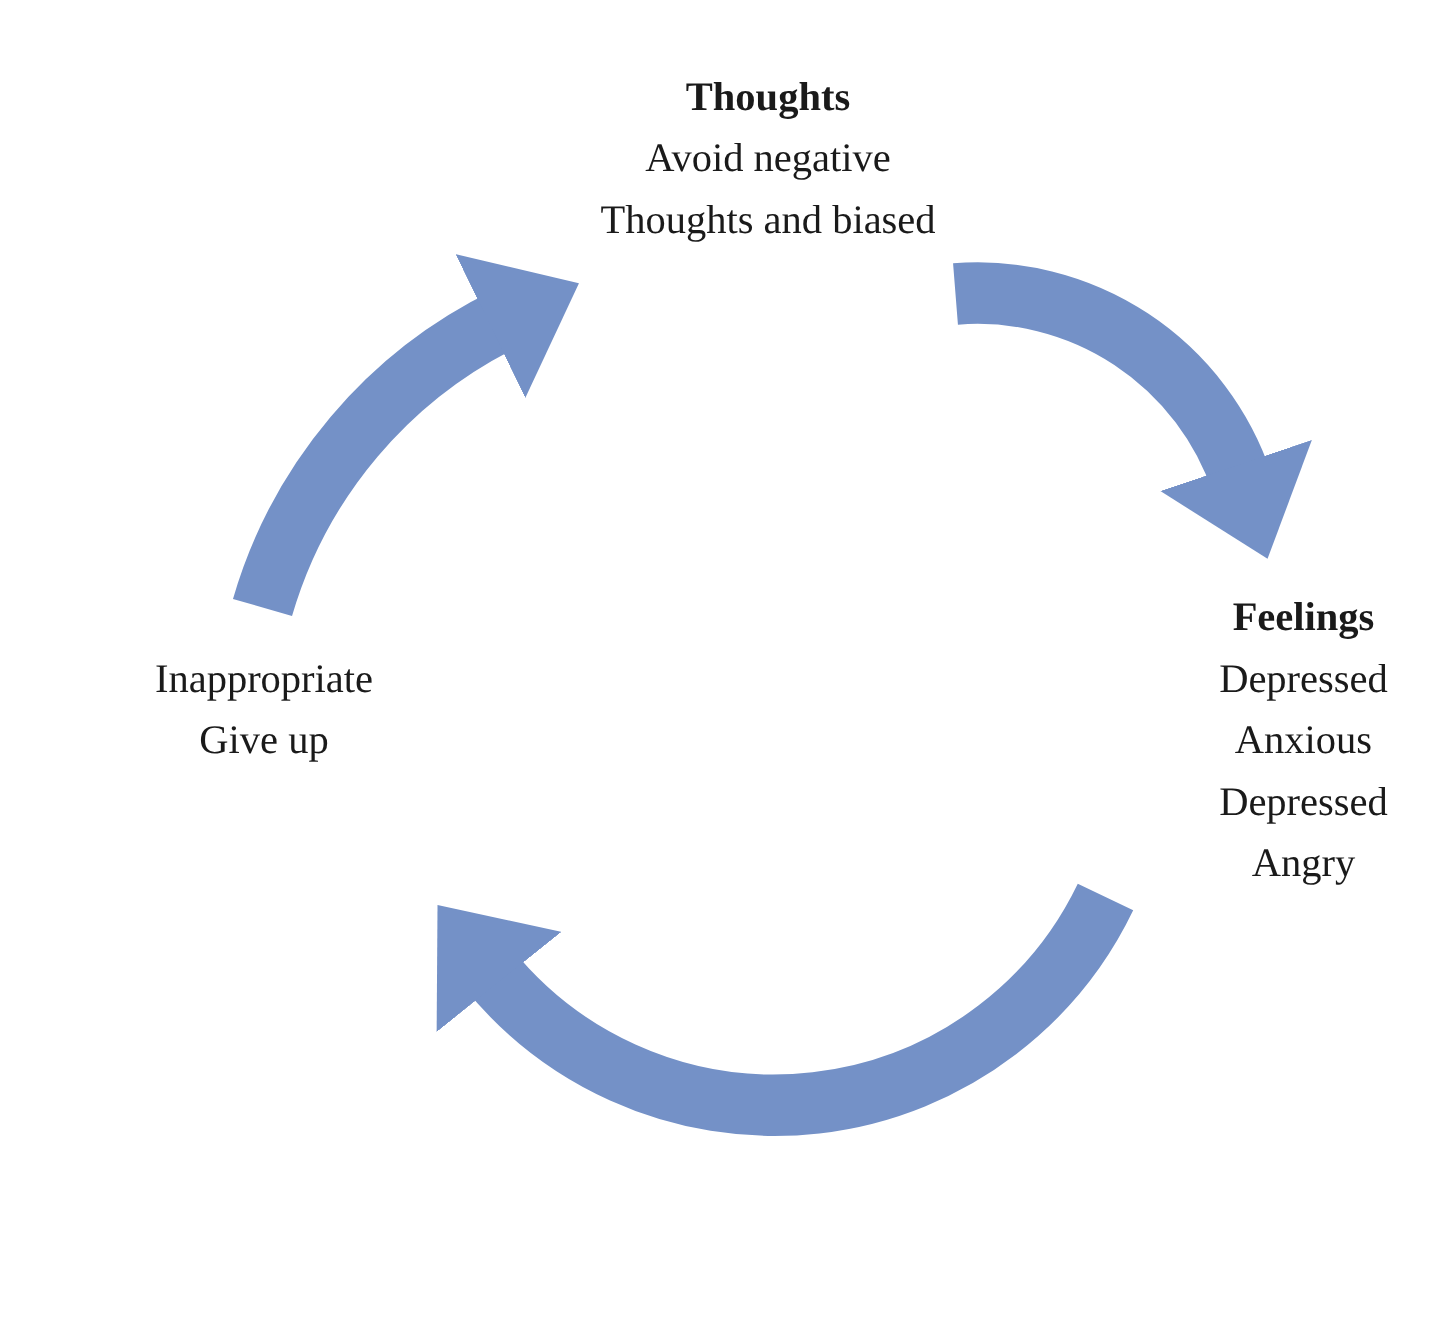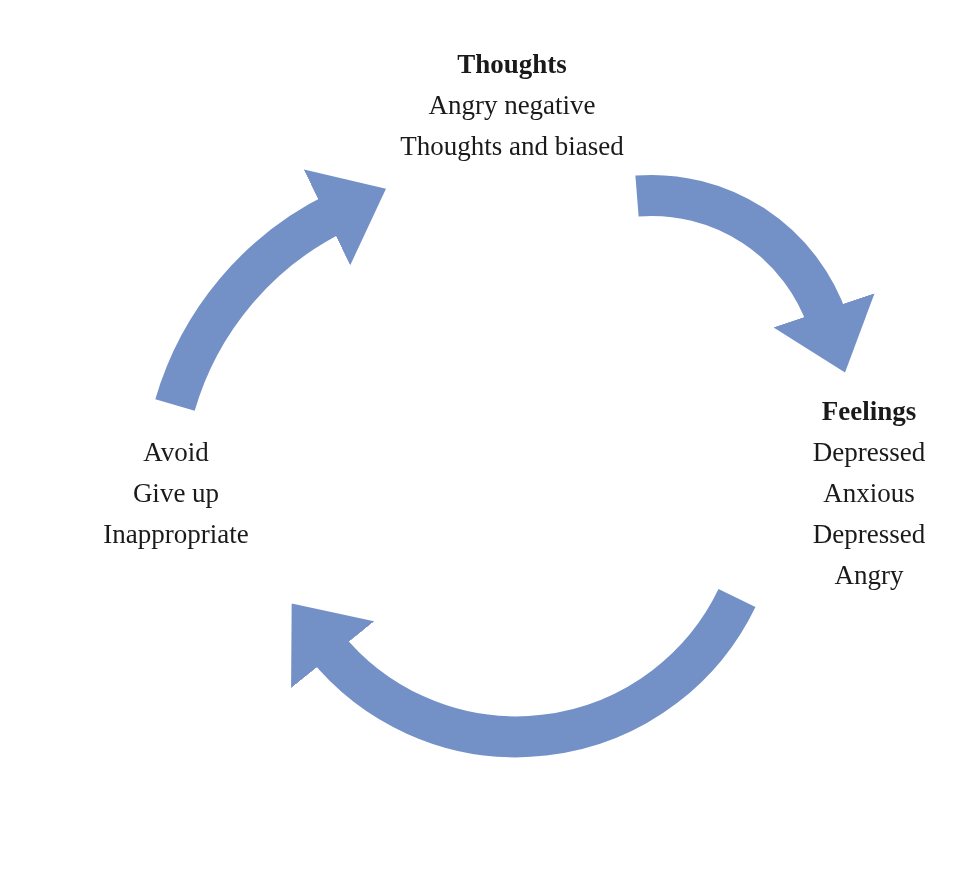--- a/index.html
+++ b/index.html
@@ -47,31 +47,30 @@
 
     <path class="arrow-shaft" marker-end="url(#head)" d="M 637 196 A 186 186 0 0 1 828 322"></path>
 
     <path class="arrow-shaft" marker-end="url(#head)" d="M 737 598 A 245 245 0 0 1 325 645"></path>
 
     <path class="arrow-shaft" marker-end="url(#head)" d="M 175 405 A 311 311 0 0 1 338 212"></path>
   </svg>
 
   <div class="node" style="left:512px; top:44px;">
     <div class="node-title">Thoughts</div>
-    <div class="node-line">Angry negative</div>
+    <div class="node-line">Avoid negative</div>
     <div class="node-line">Thoughts and biased</div>
   </div>
 
   <div class="node" style="left:869px; top:391px;text-align:center;">
     <div class="node-title">Feelings</div>
     <div class="node-line">Depressed</div>
     <div class="node-line">Anxious</div>
     <div class="node-line">Depressed</div>
     <div class="node-line">Angry</div>
   </div>
 
   <div class="node" style="left:176px; top:432px;">
-    <div class="node-line">Avoid</div>
+    <div class="node-line">Inappropriate</div>
     <div class="node-line">Give up</div>
-    <div class="node-line">Inappropriate</div>
   </div>
 
 </div>
 
 </body></html>

